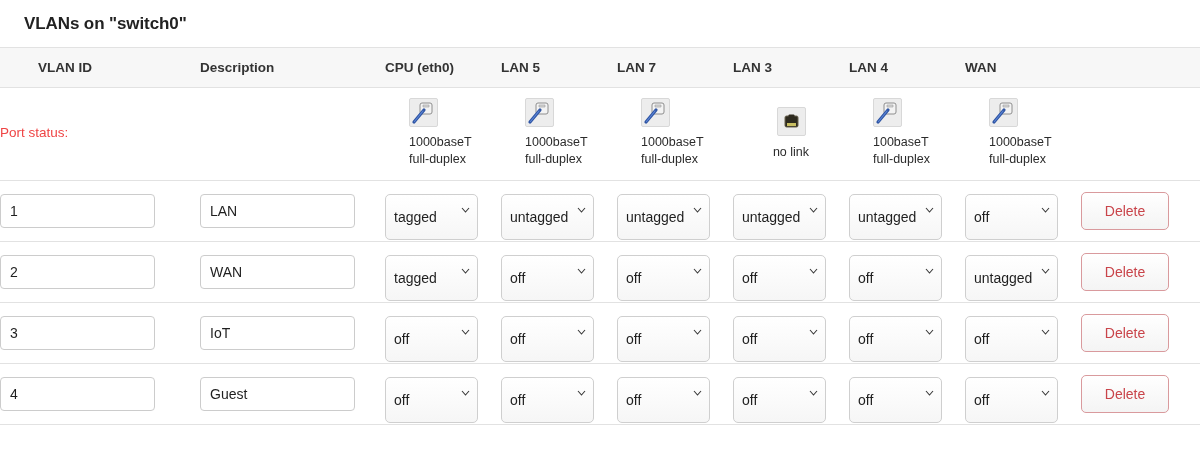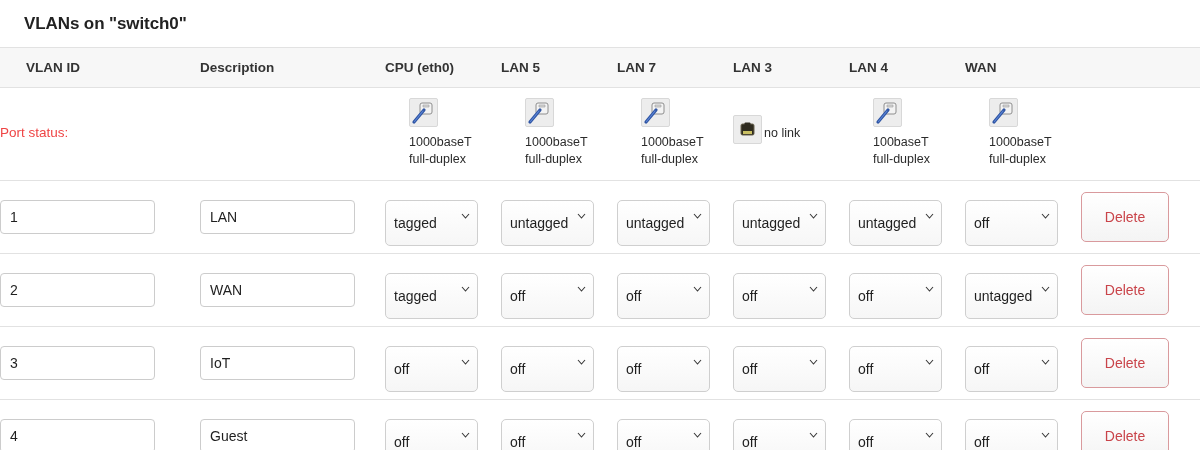--- a/index.html
+++ b/index.html
@@ -34,21 +34,21 @@
     text-align: left;
     font-size: 13.5px;
     font-weight: bold;
     color: #333333;
     padding: 12px 0 12px 0;
     border-top: 1px solid #e2e2e2;
     border-bottom: 1px solid #e2e2e2;
     vertical-align: middle;
     white-space: nowrap;
   }
-  thead th.first { padding-left: 26px; }
+  thead th.first { padding-left: 38px; }
   tbody td {
     border-bottom: 1px solid #e2e2e2;
     vertical-align: middle;
     padding: 0;
   }
 
   
   tr.port-status-row td { padding: 10px 0 12px 0; }
   td.port-status-label {
     font-size: 13.5px;
@@ -64,21 +64,21 @@
     border-radius: 2px;
     display: block;
     margin-bottom: 7px;
   }
   .port-speed, .port-duplex {
     font-size: 12.5px;
     color: #2b2b2b;
     display: block;
     white-space: nowrap;
   }
-  .nolink-wrap { display: flex; align-items: center; gap: 2px; }
+  .nolink-wrap { display: flex; align-items: center; gap: 2px; flex-direction: column; }
 
   
   tr.vlan-row td { padding: 11px 0 11px 0; }
   input.txt {
     width: 155px;
     height: 34px;
     font-size: 14px;
     font-family: "Liberation Sans", sans-serif;
     color: #1f1f1f;
     padding: 0 9px;
@@ -112,21 +112,21 @@
   .chev {
     position: absolute;
     right: 8px; top: 13px;
     pointer-events: none;
     width: 9px; height: 6px;
   }
   .chev svg { display: block; }
 
   button.delete-btn {
     width: 88px;
-    height: 50px;
+    height: 38px;
     font-size: 14px;
     font-family: "Liberation Sans", sans-serif;
     color: #c9444a;
     background: linear-gradient(#ffffff, #f4f4f4);
     border: 1px solid #d99a9d;
     border-radius: 5px;
     cursor: pointer;
   }
   td.cell-action { padding-left: 8px; }
 </style>

